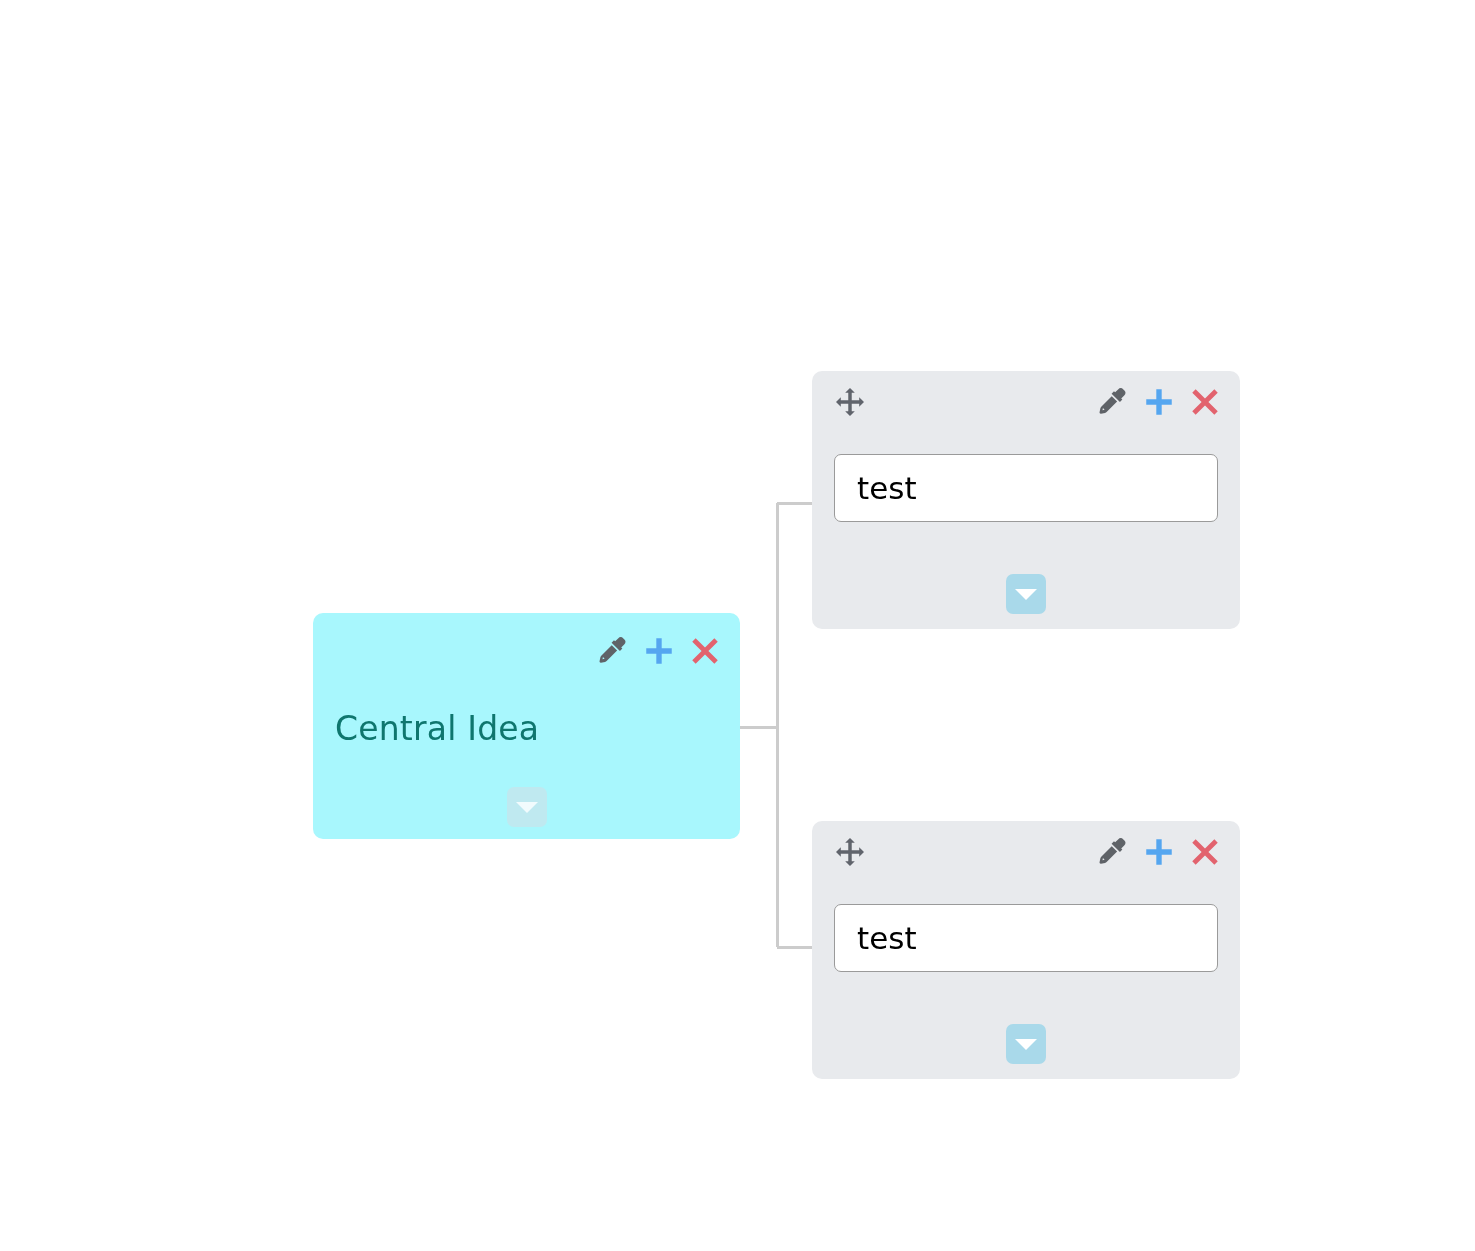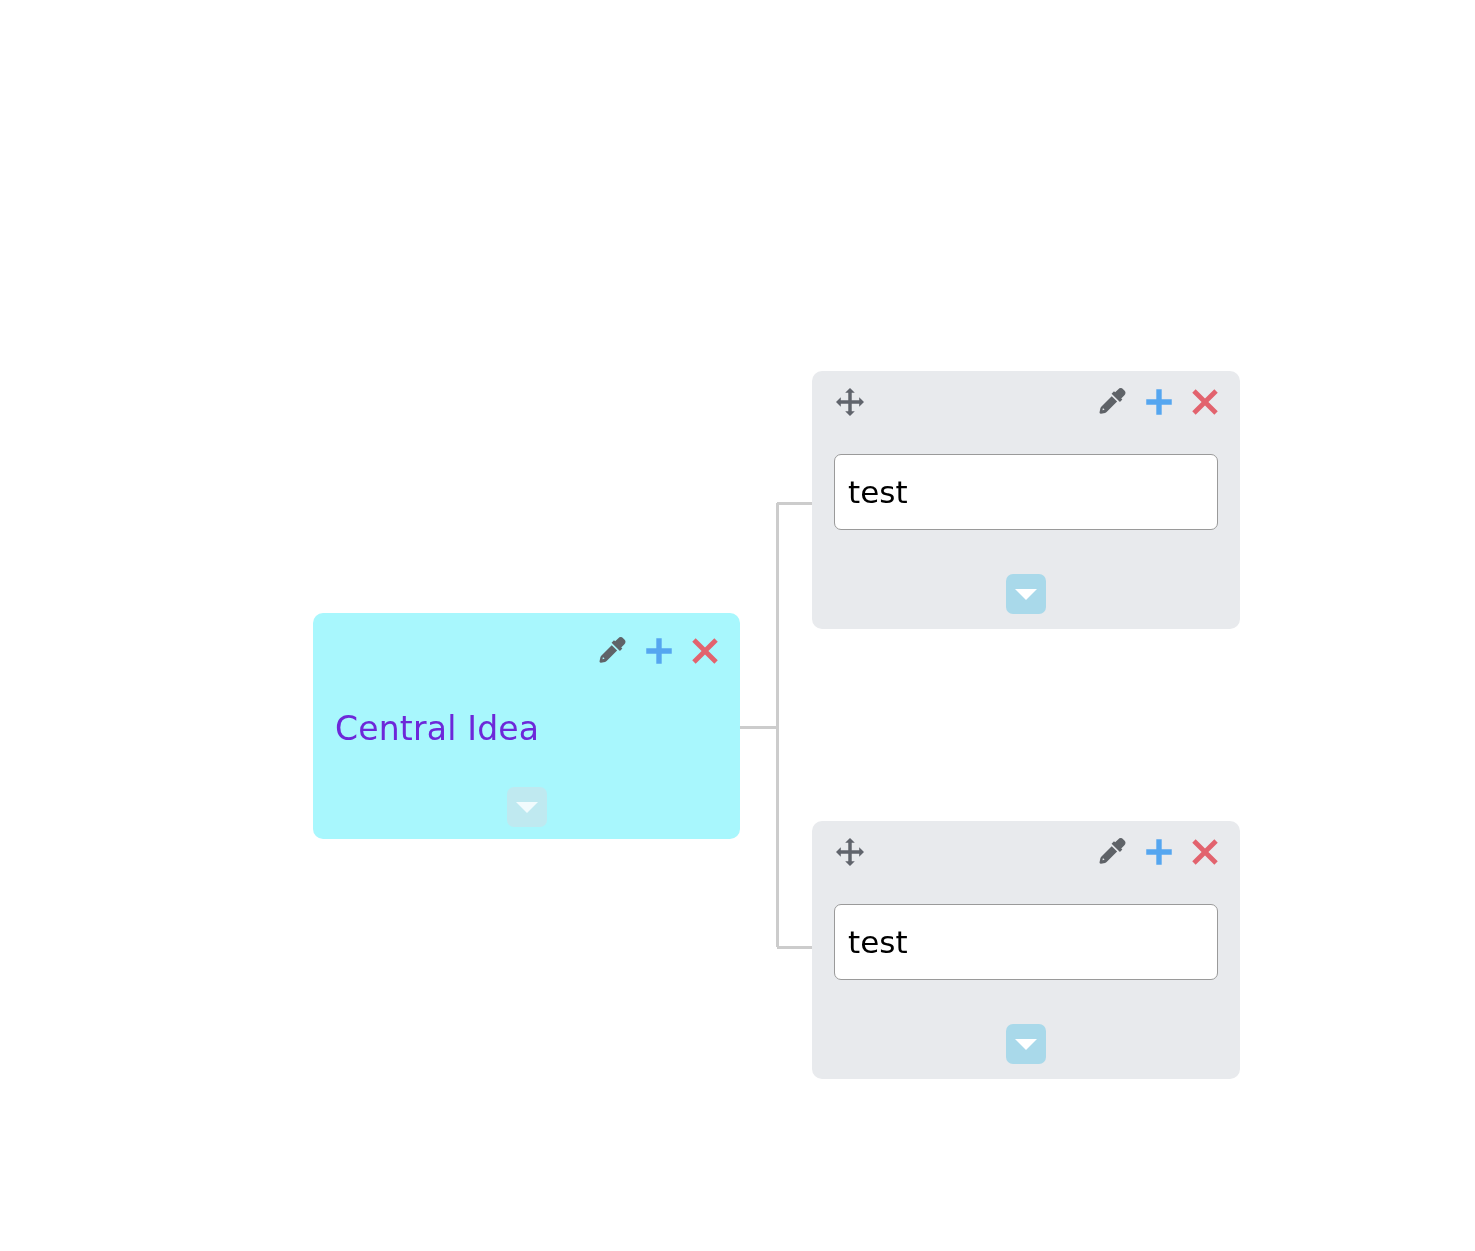--- a/index.html
+++ b/index.html
@@ -72,39 +72,39 @@
     line-height: 0;
   }
   .icon-btn svg { display: block; }
 
   
   .root-label {
     position: absolute;
     left: 22px;
     top: 96px;
     font-size: 33px;
-    color: #6d28d9;
+    color: #0f766e;
     letter-spacing: 0.2px;
     white-space: nowrap;
   }
 
   
   .node-input {
     position: absolute;
     left: 22px;
     top: 83px;
     width: 384px;
-    height: 76px;
+    height: 68px;
     border: 1.6px solid #9a9a9a;
     border-radius: 7px;
     background: #ffffff;
     font-family: "DejaVu Sans", "Liberation Sans", sans-serif;
     font-size: 31px;
     color: #000000;
-    padding: 0 8px 0 13px;
+    padding: 0 8px 0 22px;
     outline: none;
   }
 
   
   .chevron-btn {
     position: absolute;
     width: 40px; height: 40px;
     border: 0;
     border-radius: 7px;
     cursor: pointer;

